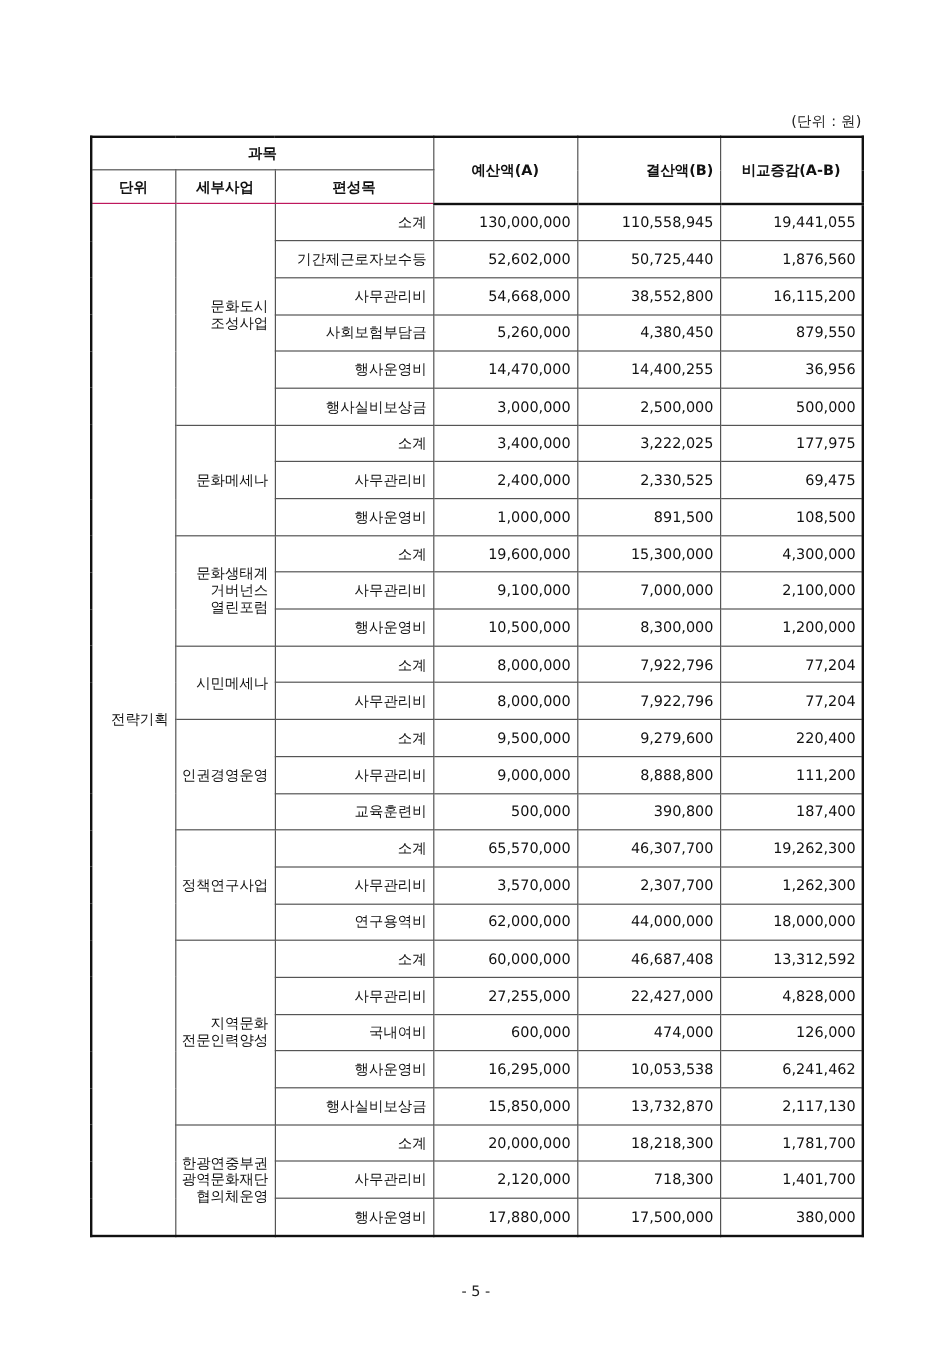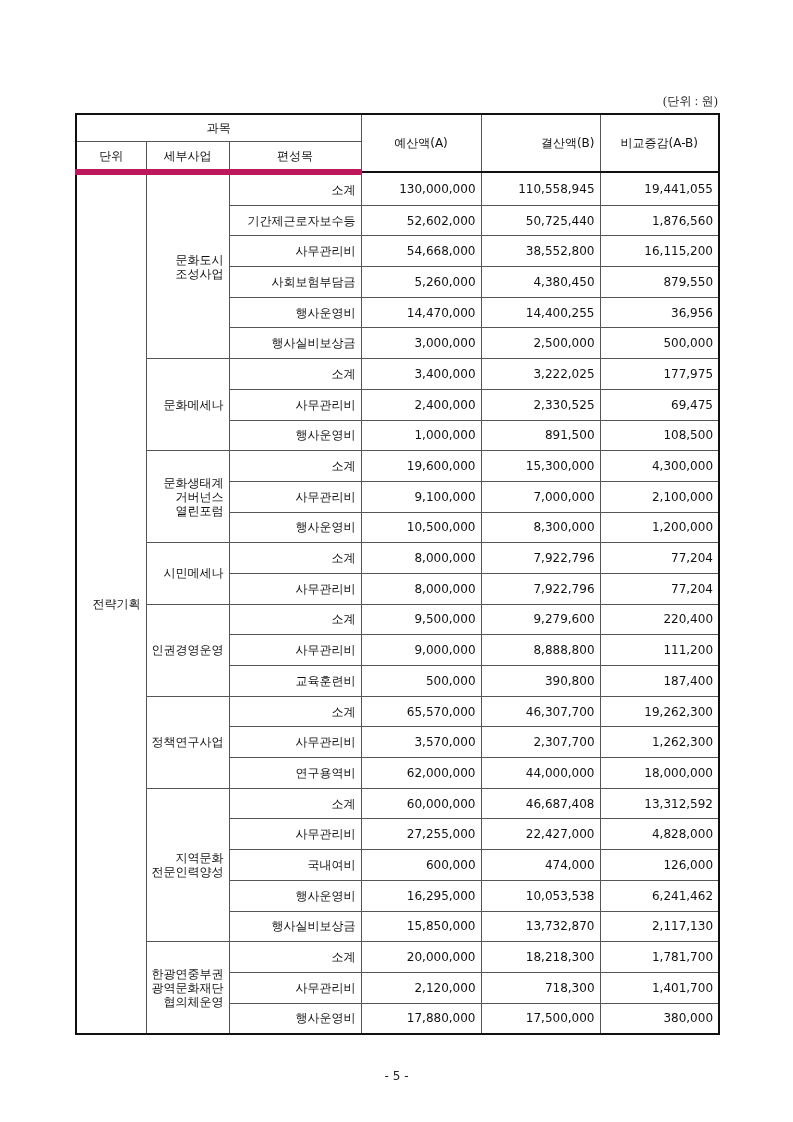--- a/index.html
+++ b/index.html
@@ -3,21 +3,21 @@
 <meta charset="utf-8">
 <style>
   html, body { margin: 0; padding: 0; background: #ffffff; }
   body {
     width: 793px; height: 1122px; position: relative; overflow: hidden;
     font-family: "DejaVu Sans", "Liberation Sans", sans-serif;
     color: #111;
   }
   .unit-note {
     position: absolute; left: 600px; top: 93px; width: 118px;
-    text-align: right; font-size: 12px; color: #222; letter-spacing: 0.2px; font-family: Liberation Serif, serif;
+    text-align: right; font-size: 12px; color: #222; letter-spacing: 0.2px;
   }
   table.budget {
     position: absolute; left: 75px; top: 113px;
     width: 643px;
     border-collapse: collapse;
     table-layout: fixed;
     border: 2px solid #111;
   }
   table.budget col.c1 { width: 70px; }
   table.budget col.c2 { width: 83px; }
@@ -27,27 +27,27 @@
   table.budget col.c6 { width: 119px; }
   table.budget th, table.budget td {
     border: 1px solid #555;
     padding: 0 5px;
     font-size: 12px;
     line-height: 14px;
     white-space: nowrap;
     overflow: hidden;
   }
   table.budget thead th {
-    font-weight: normal;
+    font-weight: bold;
     text-align: center;
     height: 26px;
     font-size: 12px;
     margin-left: 19px;
   }
-  table.budget thead tr.hdr2 th { border-bottom: 6px solid #be185d; height: 27px; }
+  table.budget thead tr.hdr2 th { border-bottom: 1px solid #be185d; height: 27px; }
   table.budget tbody td { height: 29.7px; padding-top: 0; padding-bottom: 0; }
   td.unit-cell, td.project-cell, td.item-cell { text-align: right; }
   td.project-cell { white-space: normal; line-height: 17px; padding: 0 2px; }
   td.num { text-align: right; padding-right: 6px; }
   .page-number {
     position: absolute; left: 0; width: 793px; top: 1069px;
     text-align: center; font-size: 12px; color: #222;
   }
 </style>
 </head>

